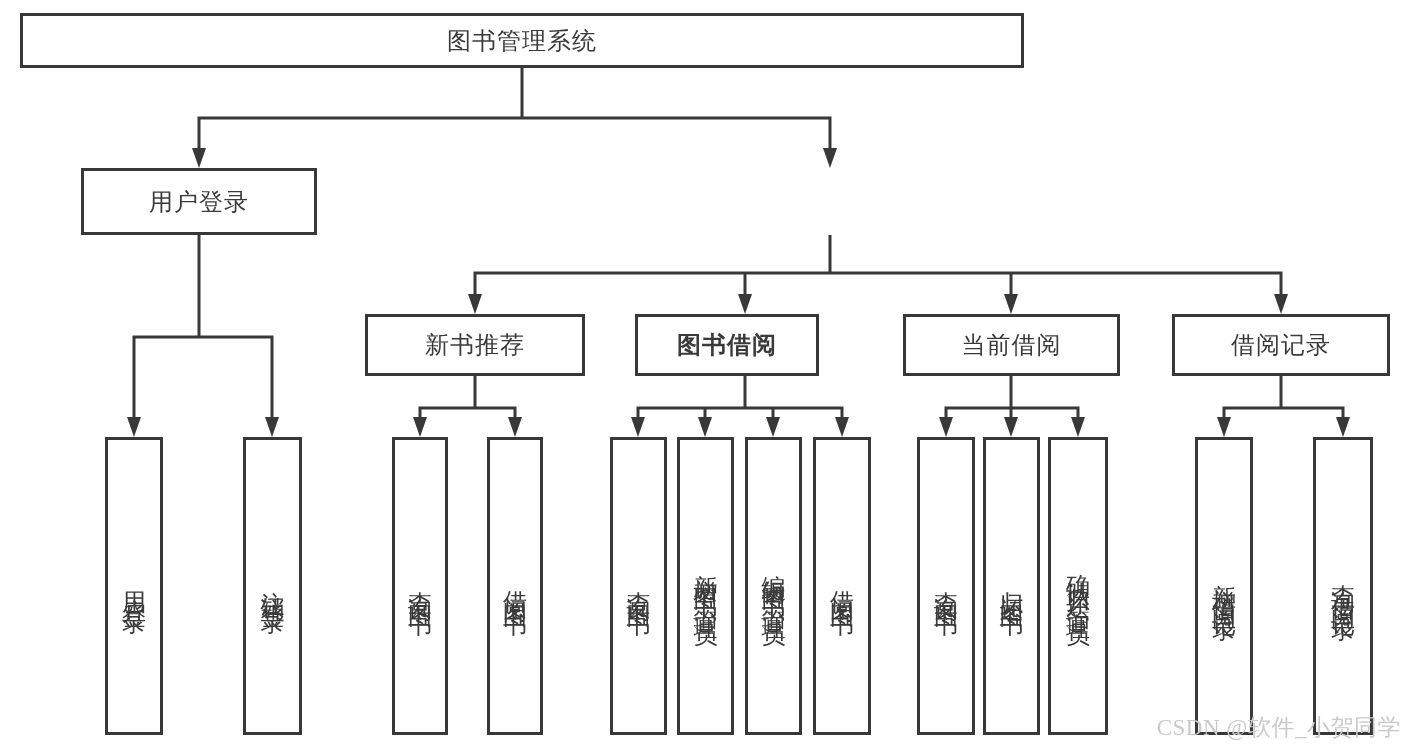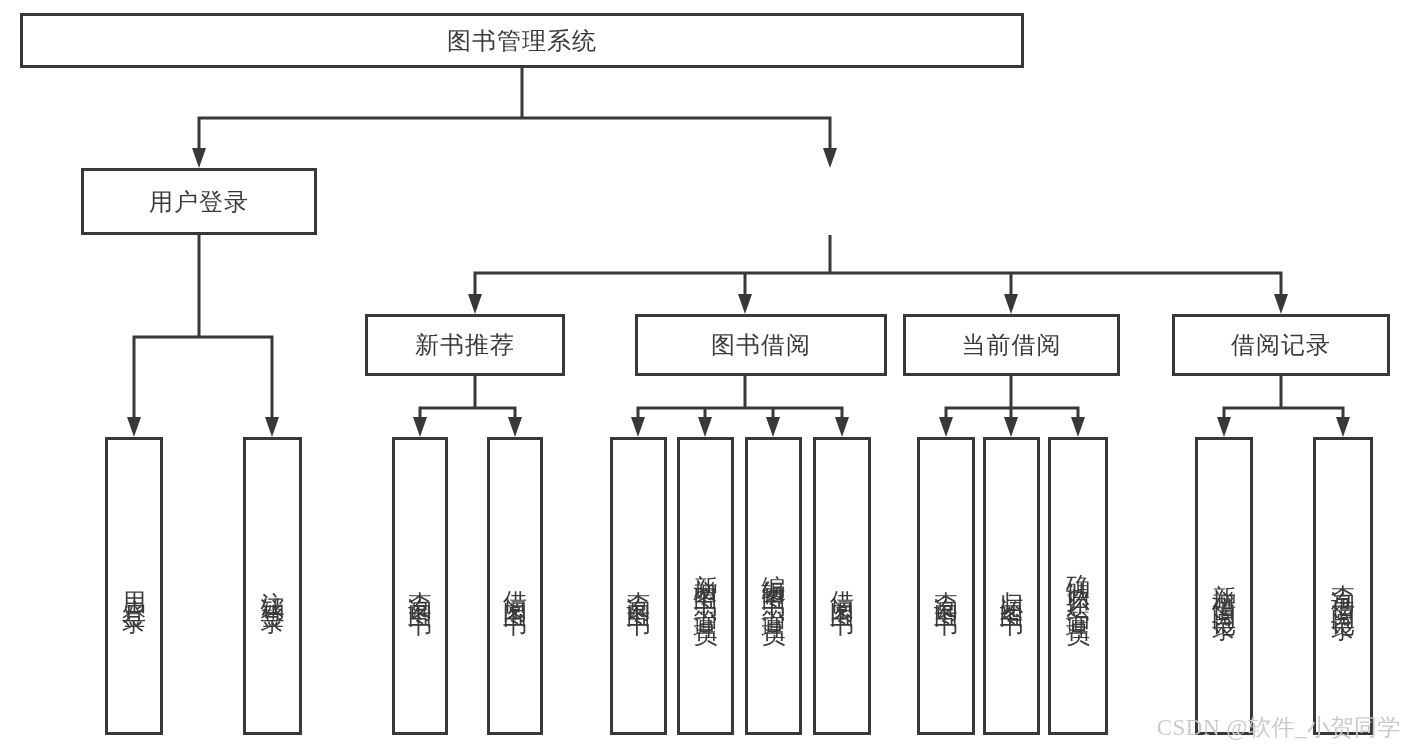--- a/index.html
+++ b/index.html
@@ -94,22 +94,22 @@
       <polygon points="1071,417 1085,417 1078,437"></polygon>
       <polygon points="1217,417 1231,417 1224,437"></polygon>
       <polygon points="1336,417 1350,417 1343,437"></polygon>
     </g>
   </svg>
 
   <div class="node" style="left:20px;top:13px;width:1004px;height:55px;">图书管理系统</div>
 
   <div class="node" style="left:81px;top:168px;width:236px;height:67px;">用户登录</div>
 
-  <div class="node" style="left:365px;top:314px;width:200px;height:62px;">新书推荐</div>
-  <div class="node" style="left:635px;top:314px;width:252px;height:62px;">图书借阅</div>
+  <div class="node" style="left:365px;top:314px;width:220px;height:62px;">新书推荐</div>
+  <div class="node" style="left:635px;top:314px;width:184px;height:62px;font-weight:bold;">图书借阅</div>
   <div class="node" style="left:903px;top:314px;width:217px;height:62px;">当前借阅</div>
   <div class="node" style="left:1172px;top:314px;width:218px;height:62px;">借阅记录</div>
 
   <div class="leaf" style="left:105px;width:58px;">用户登录</div>
   <div class="leaf" style="left:243px;width:59px;">注销登录</div>
 
   <div class="leaf" style="left:392px;width:56px;">查询图书</div>
   <div class="leaf" style="left:487px;width:56px;">借阅图书</div>
 
   <div class="leaf" style="left:610px;width:57px;">查询图书</div>

